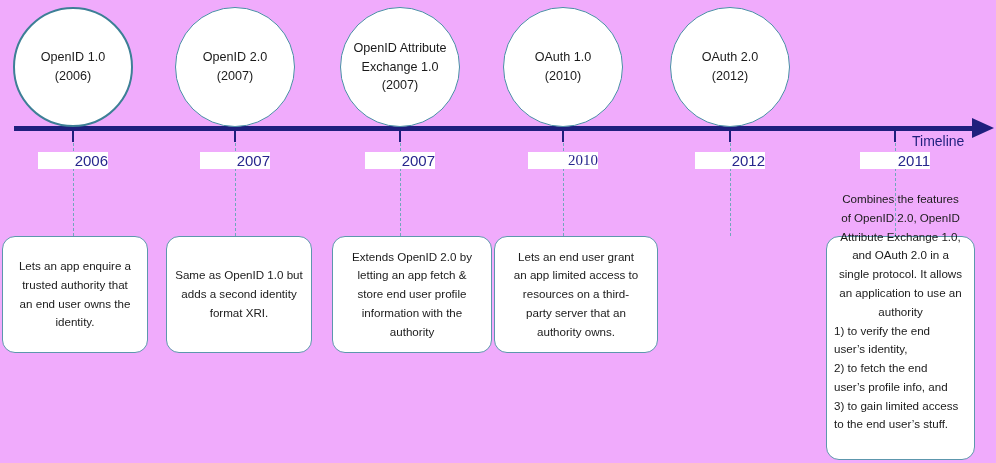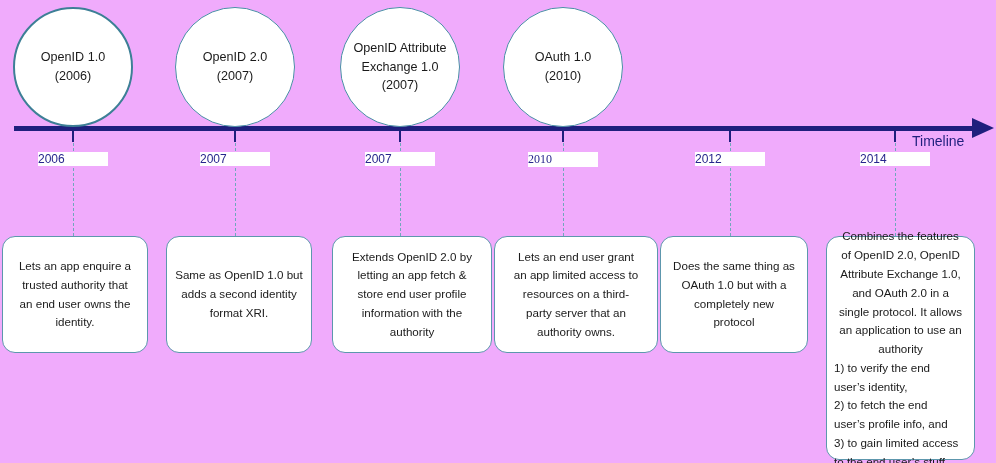--- a/index.html
+++ b/index.html
@@ -91,23 +91,23 @@
     width: 0;
     border-left: 1.4px dashed #6fa8bc;
     top: 133px;
     z-index: 1;
   }
 
   
   .year {
     position: absolute;
     top: 152px;
-    font-size: 12px;
+    font-size: 15px;
     color: #26268c;
-    text-align: left;
+    text-align: right;
     width: 70px;
     background: #ffffff;
     z-index: 2;
   }
 
   
   .desc-box {
     position: absolute;
     box-sizing: border-box;
     border: 1.3px solid #5d97ad;
@@ -151,20 +151,24 @@
   </div>
   <div class="circle" style="left:340px; top:7px;">
     <span class="ctext">OpenID Attribute
 Exchange 1.0
 (2007)</span>
   </div>
   <div class="circle" style="left:503px; top:7px;">
     <span class="ctext">OAuth 1.0
 (2010)</span>
   </div>
+  <div class="circle" style="left:670px; top:7px;">
+    <span class="ctext">OAuth 2.0
+(2012)</span>
+  </div>
 
   <div class="axis-line"></div>
   <div class="axis-arrow"></div>
   <div class="axis-label">Timeline</div>
 
   <div class="tick" style="left:72px;"></div>
   <div class="tick" style="left:234px;"></div>
   <div class="tick" style="left:399px;"></div>
   <div class="tick" style="left:562px;"></div>
   <div class="tick" style="left:729px;"></div>
@@ -175,21 +179,21 @@
   <div class="connector" style="left:400px; height:103px;"></div>
   <div class="connector" style="left:563px; height:103px;"></div>
   <div class="connector" style="left:730px; height:103px;"></div>
   <div class="connector" style="left:895px; height:103px;"></div>
 
   <div class="year" style="left:38px;">2006</div>
   <div class="year" style="left:200px;">2007</div>
   <div class="year" style="left:365px;">2007</div>
   <div class="year" style="left:528px;font-family:Liberation Serif, serif;">2010</div>
   <div class="year" style="left:695px;">2012</div>
-  <div class="year" style="left:860px;">2014</div>
+  <div class="year" style="left:860px;">2011</div>
 
   <div class="desc-box" style="left:2px; top:236px; width:146px; height:117px;">
     <span class="dtext">Lets an app enquire a
 trusted authority that
 an end user owns the
 identity.</span>
   </div>
 
   <div class="desc-box" style="left:166px; top:236px; width:146px; height:117px;">
     <span class="dtext">Same as OpenID 1.0 but
@@ -206,28 +210,22 @@
   </div>
 
   <div class="desc-box" style="left:494px; top:236px; width:164px; height:117px;">
     <span class="dtext">Lets an end user grant
 an app limited access to
 resources on a third-
 party server that an
 authority owns.</span>
   </div>
 
-  <div class="desc-box" style="left:660px; top:236px; width:148px; height:117px;">
-    <span class="dtext">Does the same thing as
-OAuth 1.0 but with a
-completely new
-protocol</span>
-  </div>
-
-  <div class="desc-box mixed" style="left:826px; top:236px; width:149px; height:224px; align-items:center; padding-top:9px;">
+
+  <div class="desc-box mixed" style="left:826px; top:236px; width:149px; height:224px; align-items:flex-end; padding-top:9px;">
     <span class="dtext">
       <span>Combines the features
 of OpenID 2.0, OpenID
 Attribute Exchange 1.0,
 and OAuth 2.0 in a
 single protocol. It allows
 an application to use an
 authority</span>
       <span class="left-part">1) to verify the end
 user’s identity,

